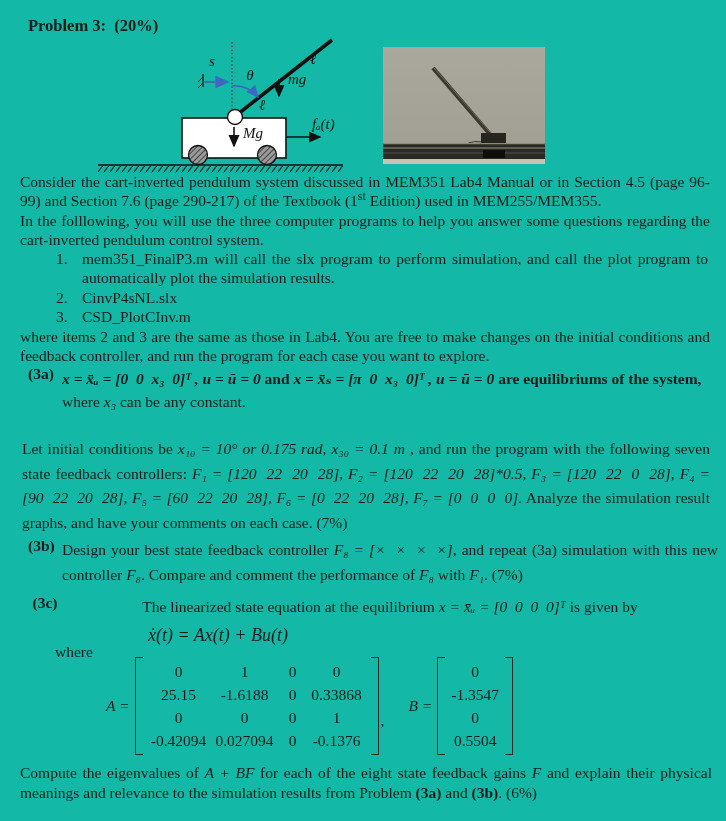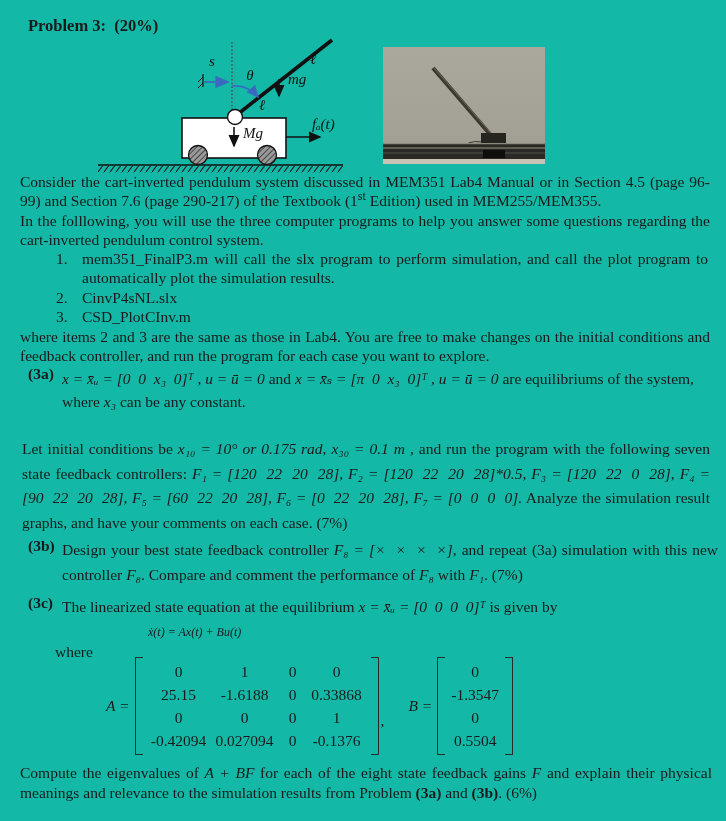--- a/index.html
+++ b/index.html
@@ -13,26 +13,26 @@
   .it{font-style:italic;}
   .bd{font-weight:bold;}
   .title{font-weight:bold;font-size:16.5px;}
   .bodytext{line-height:19.3px;}
   .li{display:flex;line-height:19.3px;}
   .linum{width:26px;flex:none;}
   .litext{flex:1;text-align:justify;}
   .srow{display:flex;}
   .slabel{width:34px;flex:none;font-weight:bold;}
   .scontent{flex:1;line-height:19.5px;}
-  .mathline{line-height:27px;white-space:nowrap;}
+  .mathline{line-height:27px;white-space:nowrap;font-weight:bold;}
   .whereline{line-height:20px;}
   sup{font-size:12px;line-height:0;}
   .ctrl{line-height:24.6px;}
   .b3line{line-height:25px;}
-  .stateeq{font-size:12px;text-align:right;}
+  .stateeq{font-size:18px;text-align:right;}
   .matrow{display:flex;align-items:center;}
   .matlabel{font-style:italic;margin-right:5px;}
   .brk{width:7px;align-self:stretch;}
   .brk-l{border-left:1.6px solid #2a2a2a;border-top:1.6px solid #2a2a2a;border-bottom:1.6px solid #2a2a2a;}
   .brk-r{border-right:1.6px solid #2a2a2a;border-top:1.6px solid #2a2a2a;border-bottom:1.6px solid #2a2a2a;}
   .gridA{display:grid;grid-template-columns:64px 68px 28px 60px;grid-auto-rows:23px;align-items:center;padding:3px 4px;}
   .gridA span{text-align:center;}
   .gridB{display:grid;grid-template-columns:56px;grid-auto-rows:23px;align-items:center;padding:3px 2px;}
   .gridB span{text-align:center;}
   .matcomma{align-self:center;margin:30px 10px 0 2px;}
@@ -163,21 +163,21 @@
 
   <div class="abs ctrl just" style="left:22px;top:437px;width:688px;"><span>Let initial conditions be </span><span class="it">x₁₀ = 10° or 0.175 rad, x₃₀ = 0.1 m</span><span> , and run the program with the following seven state feedback controllers: </span><span class="it">F₁ = [120&nbsp;&nbsp;22&nbsp;&nbsp;20&nbsp;&nbsp;28], F₂ = [120&nbsp;&nbsp;22&nbsp;&nbsp;20&nbsp;&nbsp;28]*0.5, F₃ = [120&nbsp;&nbsp;22&nbsp;&nbsp;0&nbsp;&nbsp;28], F₄ = [90&nbsp;&nbsp;22&nbsp;&nbsp;20&nbsp;&nbsp;28], F₅ = [60&nbsp;&nbsp;22&nbsp;&nbsp;20&nbsp;&nbsp;28], F₆ = [0&nbsp;&nbsp;22&nbsp;&nbsp;20&nbsp;&nbsp;28], F₇ = [0&nbsp;&nbsp;0&nbsp;&nbsp;0&nbsp;&nbsp;0].</span><span> Analyze the simulation result graphs, and have your comments on each case.  (7%)</span></div>
 
   <div class="abs" style="left:28px;top:537px;width:690px;">
     <div class="srow">
       <span class="slabel">(3b)</span>
       <div class="scontent b3line just"><span>Design your best state feedback controller </span><span class="it">F₈ = [×&nbsp;&nbsp;×&nbsp;&nbsp;×&nbsp;&nbsp;×]</span><span>, and repeat (3a) simulation with this new controller </span><span class="it">F₈</span><span>. Compare and comment the performance of </span><span class="it">F₈</span><span> with </span><span class="it">F₁</span><span>.  (7%)</span></div>
     </div>
   </div>
 
-  <div class="abs" style="left:28px;top:594px;width:690px;">
+  <div class="abs" style="left:28px;top:594px;width:690px;text-align:center;">
     <div class="srow">
       <span class="slabel">(3c)</span>
       <div class="scontent" style="line-height:26px;"><span>The linearized state equation at the equilibrium </span><span class="it">x = x̄ᵤ = [0&nbsp;&nbsp;0&nbsp;&nbsp;0&nbsp;&nbsp;0]ᵀ</span><span> is given by</span></div>
     </div>
   </div>
 
   <div class="abs it stateeq" style="left:148px;top:625px;">ẋ(t) = Ax(t) + Bu(t)</div>
 
   <div class="abs" style="left:55px;top:643px;">where</div>
 

